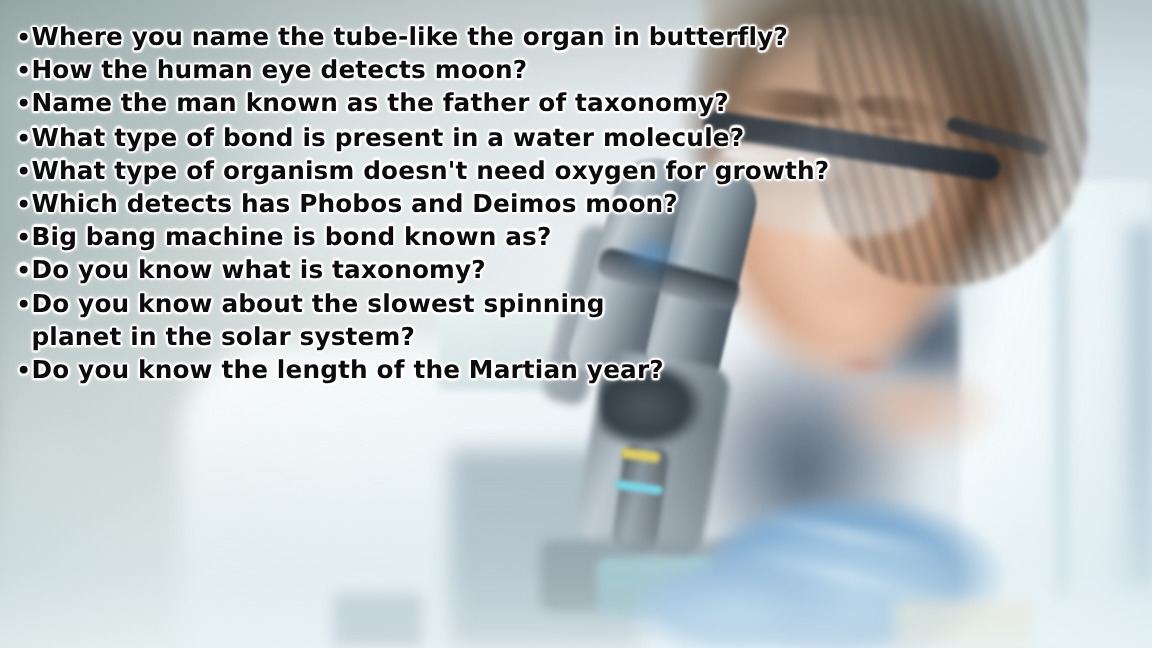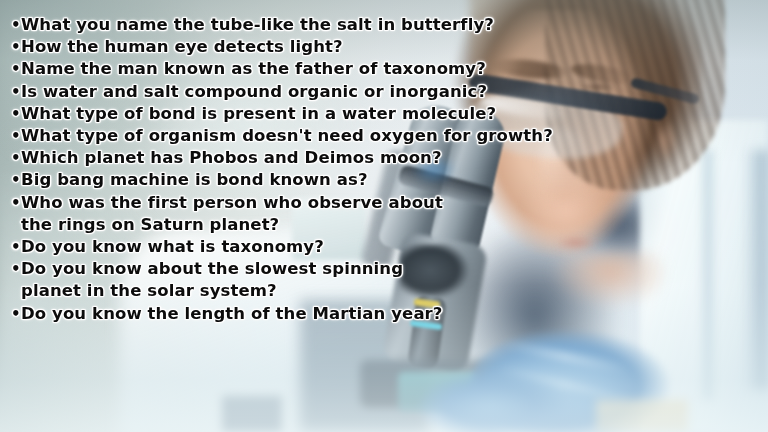--- a/index.html
+++ b/index.html
@@ -461,31 +461,31 @@
     <div class="layer glove"></div>
     <div class="layer glove2"></div>
     <div class="layer glove-fold1"></div>
     <div class="layer glove-fold2"></div>
     <div class="layer beige"></div>
 
     <div class="layer bg-vert"></div>
   </div>
 
   <ul class="question-list" id="question-list">
-      <li class="q-item"><span class="bullet">•</span><span class="q-text">What you name the tube-like the salt in butterfly?</span></li>
+      <li class="q-item"><span class="bullet">•</span><span class="q-text">Where you name the tube-like the organ in butterfly?</span></li>
       <li class="q-item"><span class="bullet">•</span></li>
-      <li class="q-item"><span class="bullet">•</span><span class="q-text">How the human eye detects light?</span></li>
+      <li class="q-item"><span class="bullet">•</span><span class="q-text">How the human eye detects moon?</span></li>
       <li class="q-item"><span class="bullet">•</span><span class="q-text">Name the man known as the father of taxonomy?</span></li>
-      <li class="q-item"><span class="bullet">•</span><span class="q-text">Is water and salt compound organic or inorganic?</span></li>
+      <li class="q-item"><span class="bullet">•</span></li>
       <li class="q-item"><span class="bullet">•</span><span class="q-text">What type of bond is present in a water molecule?</span></li>
       <li class="q-item"><span class="bullet">•</span><span class="q-text">What type of organism doesn't need oxygen for growth?</span></li>
-      <li class="q-item"><span class="bullet">•</span><span class="q-text">Which planet has Phobos and Deimos moon?</span></li>
+      <li class="q-item"><span class="bullet">•</span><span class="q-text">Which detects has Phobos and Deimos moon?</span></li>
       <li class="q-item"><span class="bullet">•</span><span class="q-text">Big bang machine is bond known as?</span></li>
       <li class="q-item"><span class="bullet">•</span></li>
-      <li class="q-item wraps"><span class="bullet">•</span><span class="q-text">Who was the first person who observe about the rings on Saturn planet?</span></li>
+      <li class="q-item wraps"><span class="bullet">•</span></li>
       <li class="q-item wraps"><span class="bullet">•</span></li>
       <li class="q-item"><span class="bullet">•</span></li>
       <li class="q-item"><span class="bullet">•</span><span class="q-text">Do you know what is taxonomy?</span></li>
       <li class="q-item wraps"><span class="bullet">•</span><span class="q-text">Do you know about the slowest spinning planet in the solar system?</span></li>
       <li class="q-item"><span class="bullet">•</span><span class="q-text">Do you know the length of the Martian year?</span></li>
     </ul>
 
 </div>
 
 </body></html>

